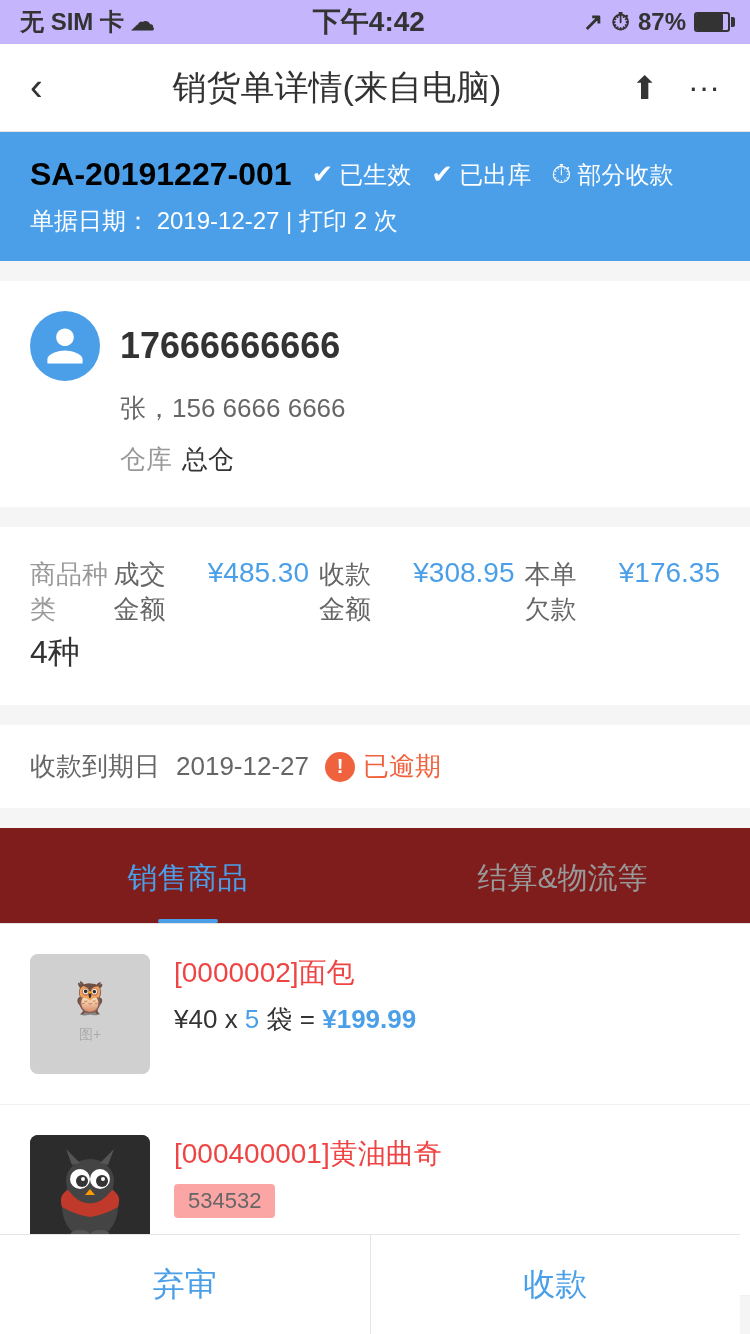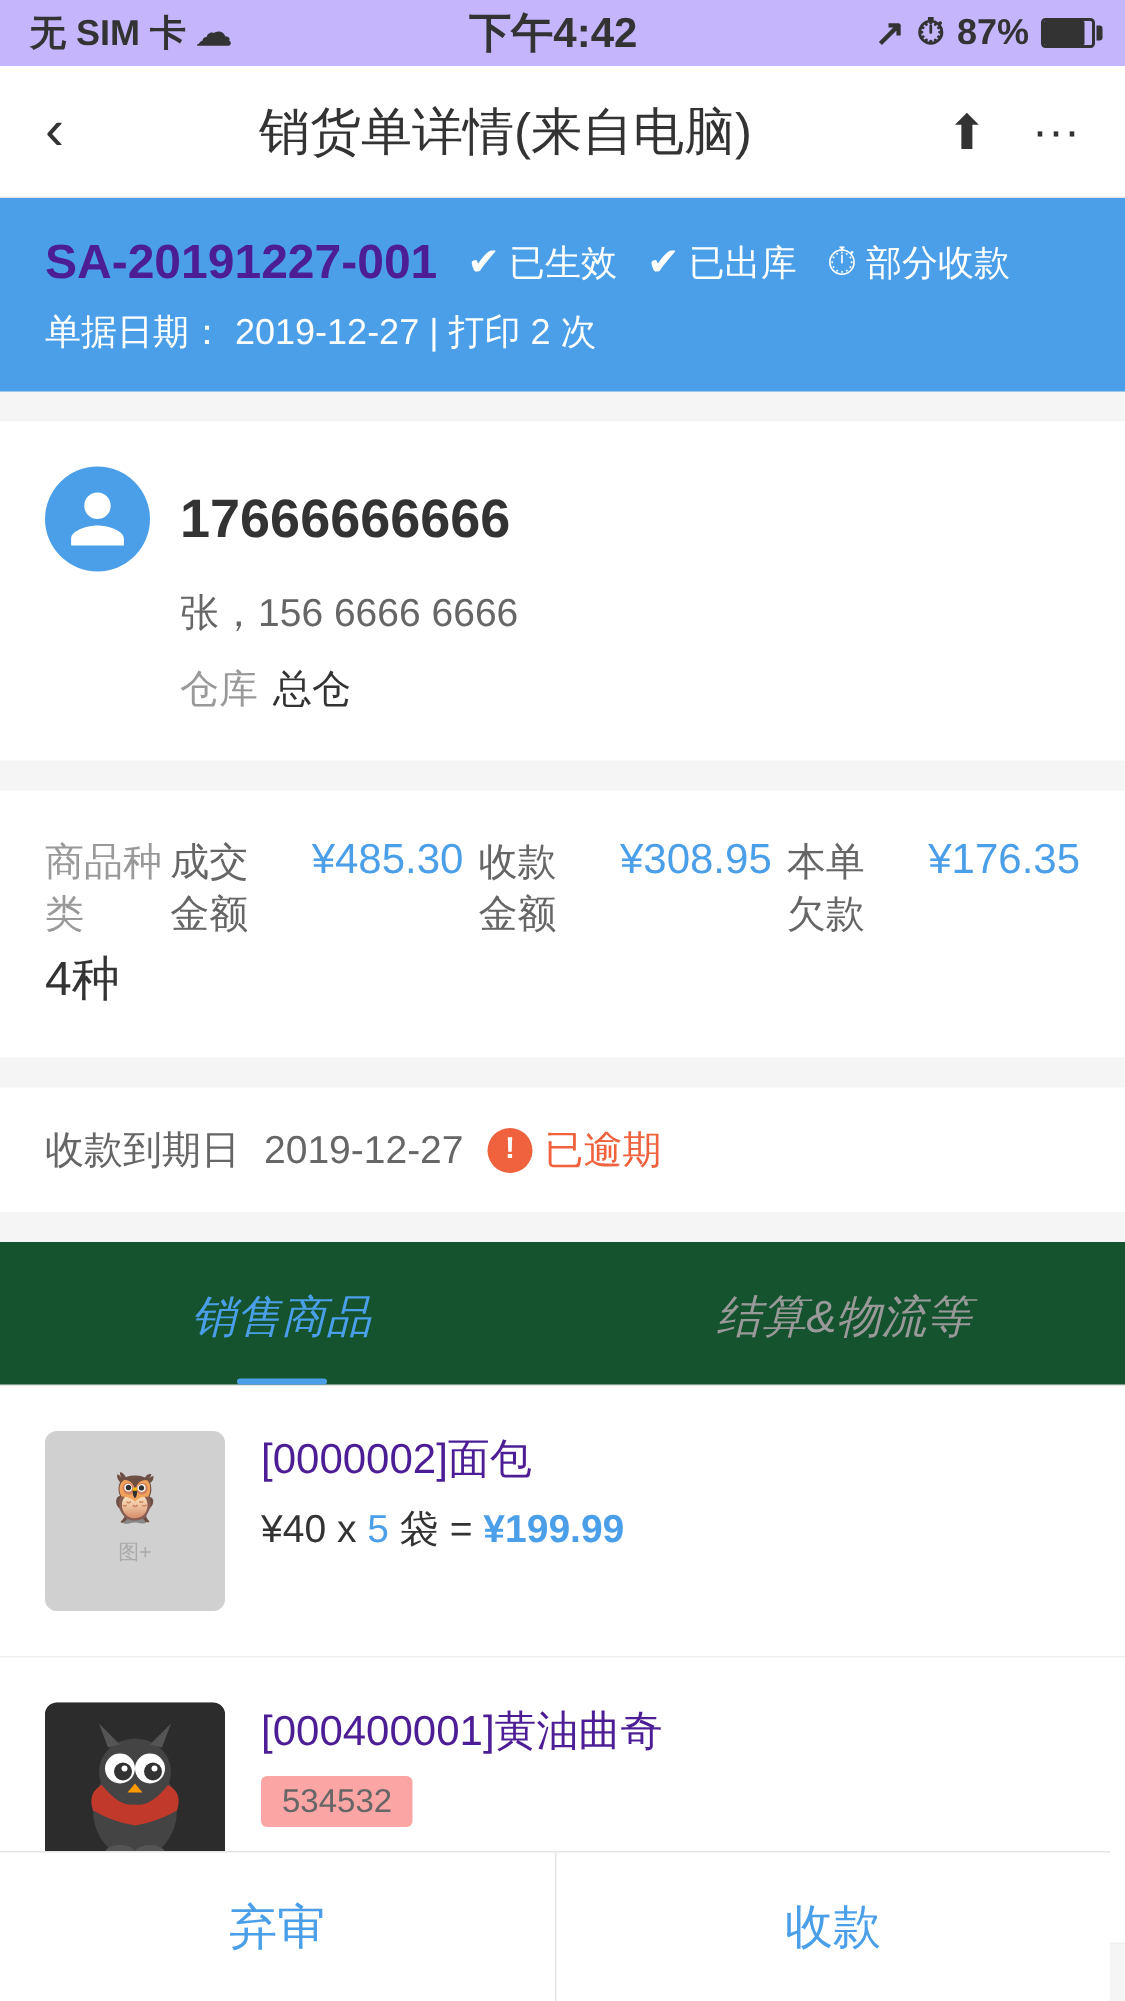--- a/index.html
+++ b/index.html
@@ -77,21 +77,21 @@
     }
     .order-banner-top {
       display: flex;
       align-items: center;
       gap: 20px;
       margin-bottom: 12px;
     }
     .order-number {
       font-size: 32px;
       font-weight: 700;
-      color: #4c1d95;
+      color: #000000;
     }
     .badge {
       display: flex;
       align-items: center;
       gap: 6px;
       font-size: 24px;
       color: #fff;
     }
     .badge-icon {
       font-size: 26px;
@@ -211,23 +211,22 @@
       color: #fff;
       display: flex;
       align-items: center;
       justify-content: center;
       font-size: 20px;
       font-weight: 700;
     }
 
     
     .tab-section {
-      background: #14532d;
+      background: #7f1d1d;
       margin-top: 20px;
-      font-style: italic;
     }
     .tabs {
       display: flex;
       border-bottom: 1px solid #e5e5e5;
     }
     .tab {
       flex: 1;
       text-align: center;
       padding: 30px 0 24px;
       font-size: 30px;
@@ -270,21 +269,21 @@
       display: flex;
       align-items: center;
       justify-content: center;
       overflow: hidden;
     }
     .product-info {
       flex: 1;
     }
     .product-name {
       font-size: 28px;
-      color: #4c1d95;
+      color: #ef4444;
       margin-bottom: 10px;
       font-weight: 500;
     }
     .product-tag {
       display: inline-block;
       background: #fca5a5;
       color: #666;
       font-size: 22px;
       padding: 4px 14px;
       border-radius: 4px;

